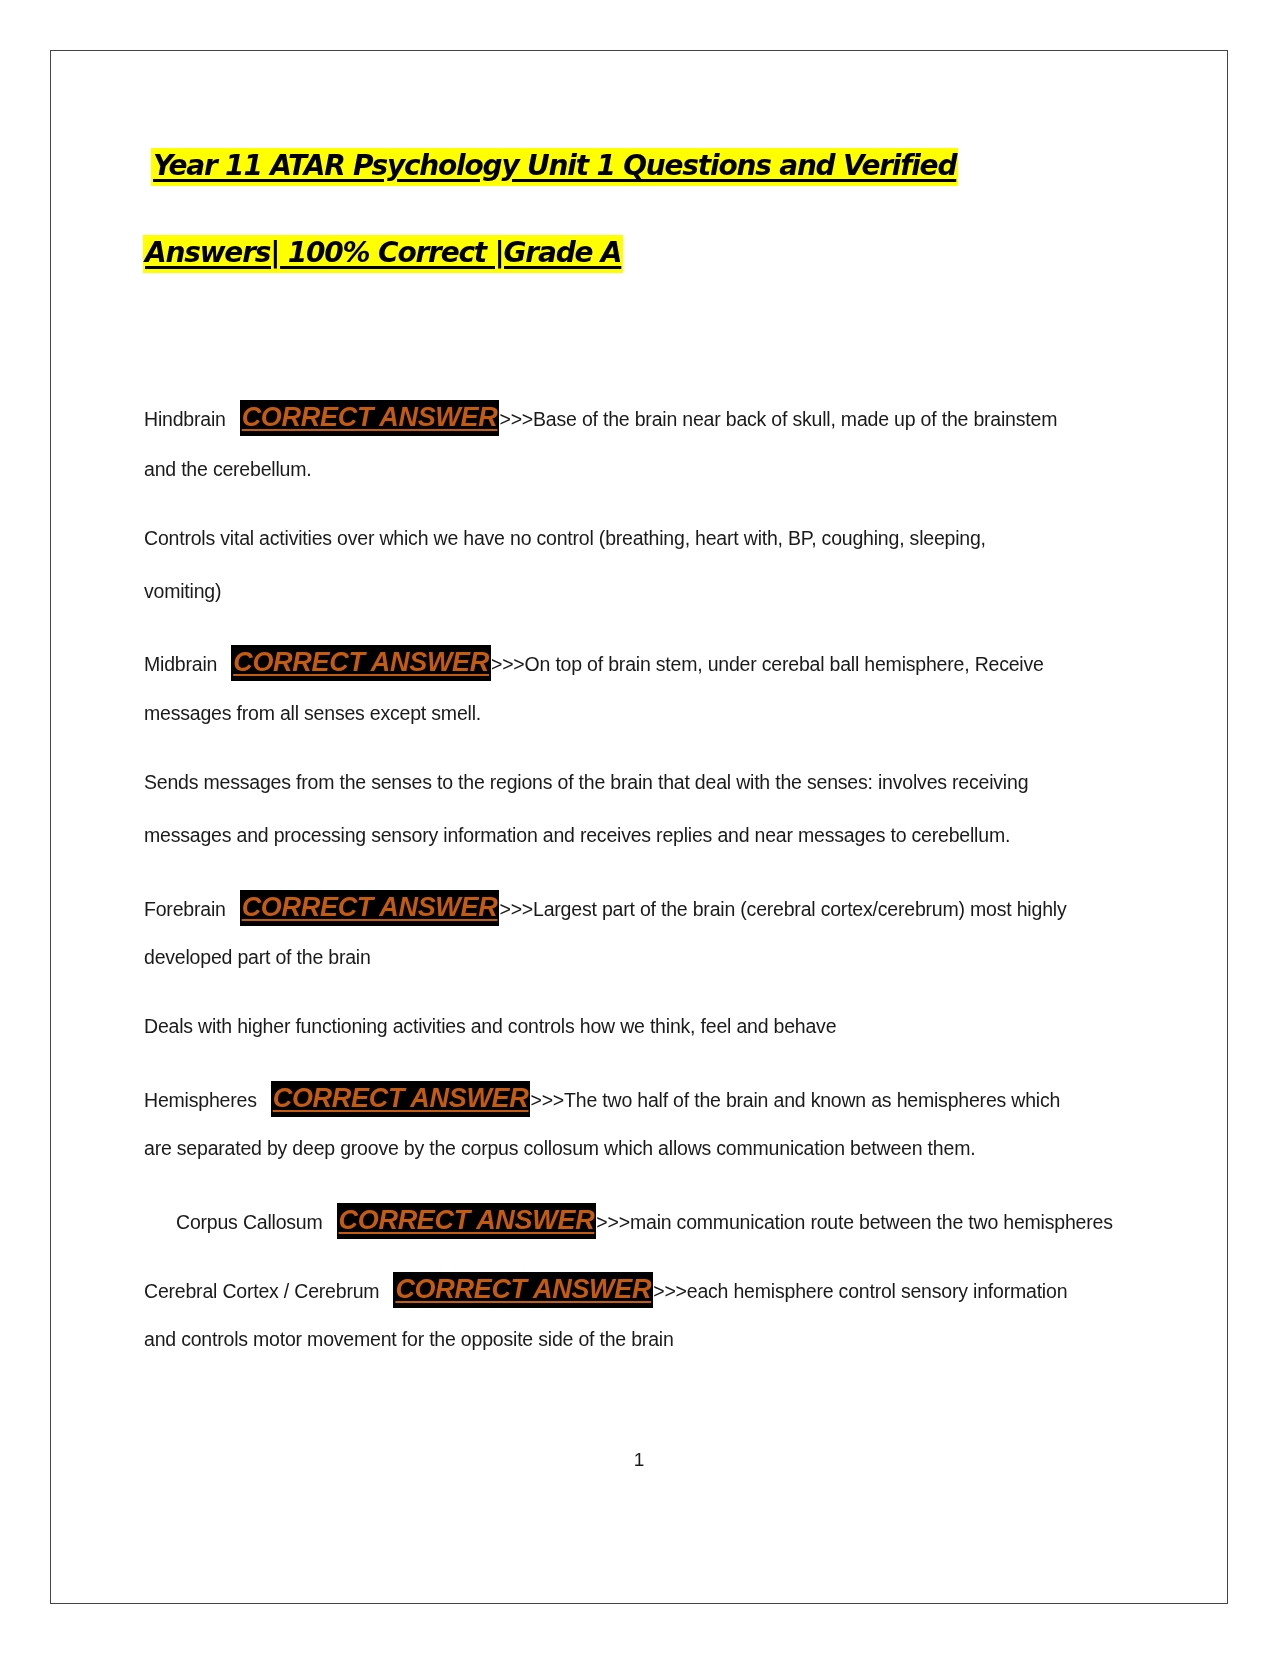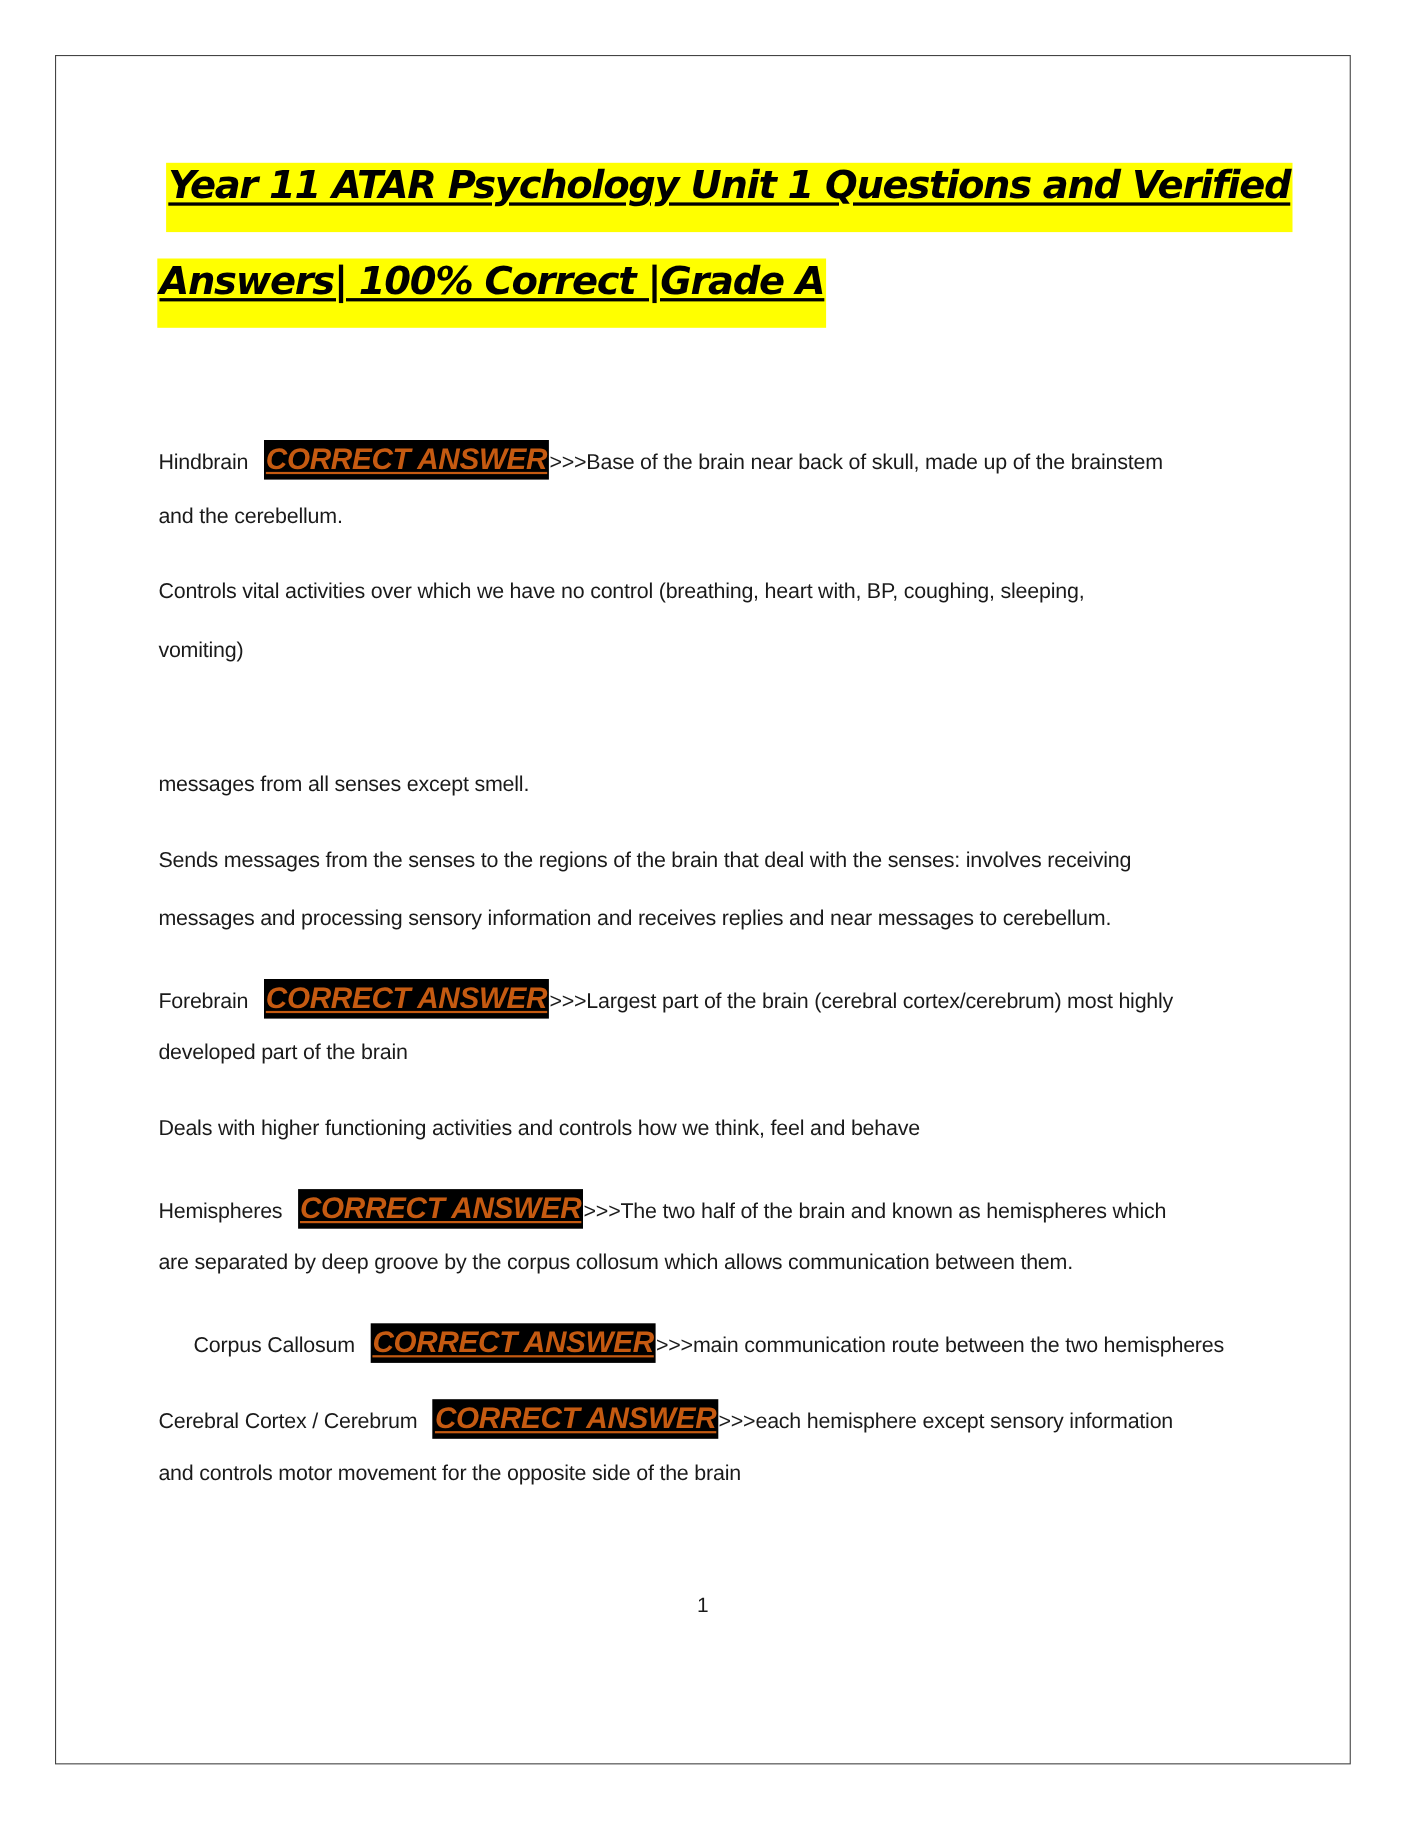--- a/index.html
+++ b/index.html
@@ -23,28 +23,28 @@
       height: 1554px;
       border: 1.5px solid #444;
       box-sizing: border-box;
       background: #fff;
     }
     .title-line {
       position: absolute;
       font-family: "DejaVu Sans", sans-serif;
       font-weight: bold;
       font-style: italic;
-      font-size: 35px;
+      font-size: 28px;
       letter-spacing: -1.2px;
       text-decoration: underline;
       text-decoration-thickness: 3px;
       text-underline-offset: 4px;
       background: #ffff00;
       color: #000;
-      padding: 4px 2px 24px 2px;
+      padding: 4px 2px 6px 2px;
       line-height: 1;
       white-space: nowrap;
       transform-origin: left top;
     }
     .line {
       position: absolute;
       left: 151px;
       font-family: "Liberation Sans", sans-serif;
       font-size: 19.5px;
       line-height: 1;
@@ -88,20 +88,23 @@
   <div class="title-line" style="left:92px; top:184px;">Answers| 100% Correct |Grade A</div>
 
   <div class="line" style="left:93px; top:353px;">
     <span class="term">Hindbrain</span><span class="ca">CORRECT ANSWER</span><span>&gt;&gt;&gt;</span><span>Base of the brain near back of skull, made up of the brainstem</span>
   </div>
   <div class="line" style="left:93px; top:409px;">and the cerebellum.</div>
 
   <div class="line" style="left:93px; top:478px;">Controls vital activities over which we have no control (breathing, heart with, BP, coughing, sleeping,</div>
   <div class="line" style="left:93px; top:531px;">vomiting)</div>
 
+  <div class="line" style="left:93px; top:598px;">
+    <span class="term">Midbrain</span><span class="ca">CORRECT ANSWER</span><span>&gt;&gt;&gt;</span><span>On top of brain stem, under cerebal ball hemisphere, Receive</span>
+  </div>
   <div class="line" style="left:93px; top:653px;">messages from all senses except smell.</div>
 
   <div class="line" style="left:93px; top:722px;">Sends messages from the senses to the regions of the brain that deal with the senses: involves receiving</div>
   <div class="line" style="left:93px; top:775px;">messages and processing sensory information and receives replies and near messages to cerebellum.</div>
 
   <div class="line" style="left:93px; top:843px;">
     <span class="term">Forebrain</span><span class="ca">CORRECT ANSWER</span><span>&gt;&gt;&gt;</span><span>Largest part of the brain (cerebral cortex/cerebrum) most highly</span>
   </div>
   <div class="line" style="left:93px; top:897px;">developed part of the brain</div>
 
@@ -110,18 +113,18 @@
   <div class="line" style="left:93px; top:1034px;">
     <span class="term">Hemispheres</span><span class="ca">CORRECT ANSWER</span><span>&gt;&gt;&gt;</span><span>The two half of the brain and known as hemispheres which</span>
   </div>
   <div class="line" style="left:93px; top:1088px;">are separated by deep groove by the corpus collosum which allows communication between them.</div>
 
   <div class="line" style="left:93px; top:1156px;margin-left:32px;">
     <span class="term">Corpus Callosum</span><span class="ca">CORRECT ANSWER</span><span>&gt;&gt;&gt;</span><span>main communication route between the two hemispheres</span>
   </div>
 
   <div class="line" style="left:93px; top:1225px;">
-    <span class="term">Cerebral Cortex / Cerebrum</span><span class="ca">CORRECT ANSWER</span><span>&gt;&gt;&gt;</span><span>each hemisphere except sensory information</span>
+    <span class="term">Cerebral Cortex / Cerebrum</span><span class="ca">CORRECT ANSWER</span><span>&gt;&gt;&gt;</span><span>each hemisphere control sensory information</span>
   </div>
   <div class="line" style="left:93px; top:1279px;">and controls motor movement for the opposite side of the brain</div>
 
   <div class="page-number" style="top:1398px;">1</div>
 </div>
 
 </body></html>

